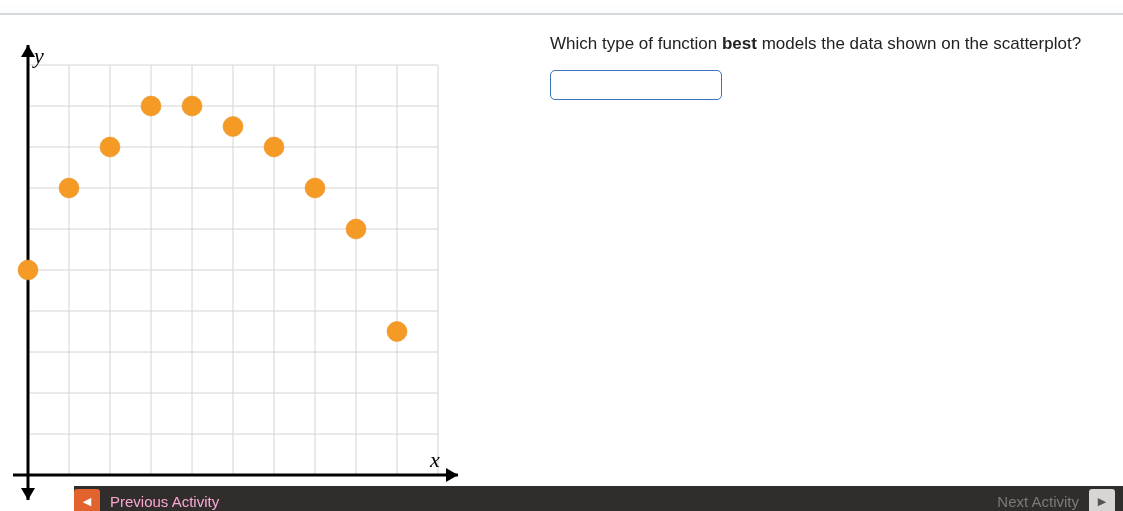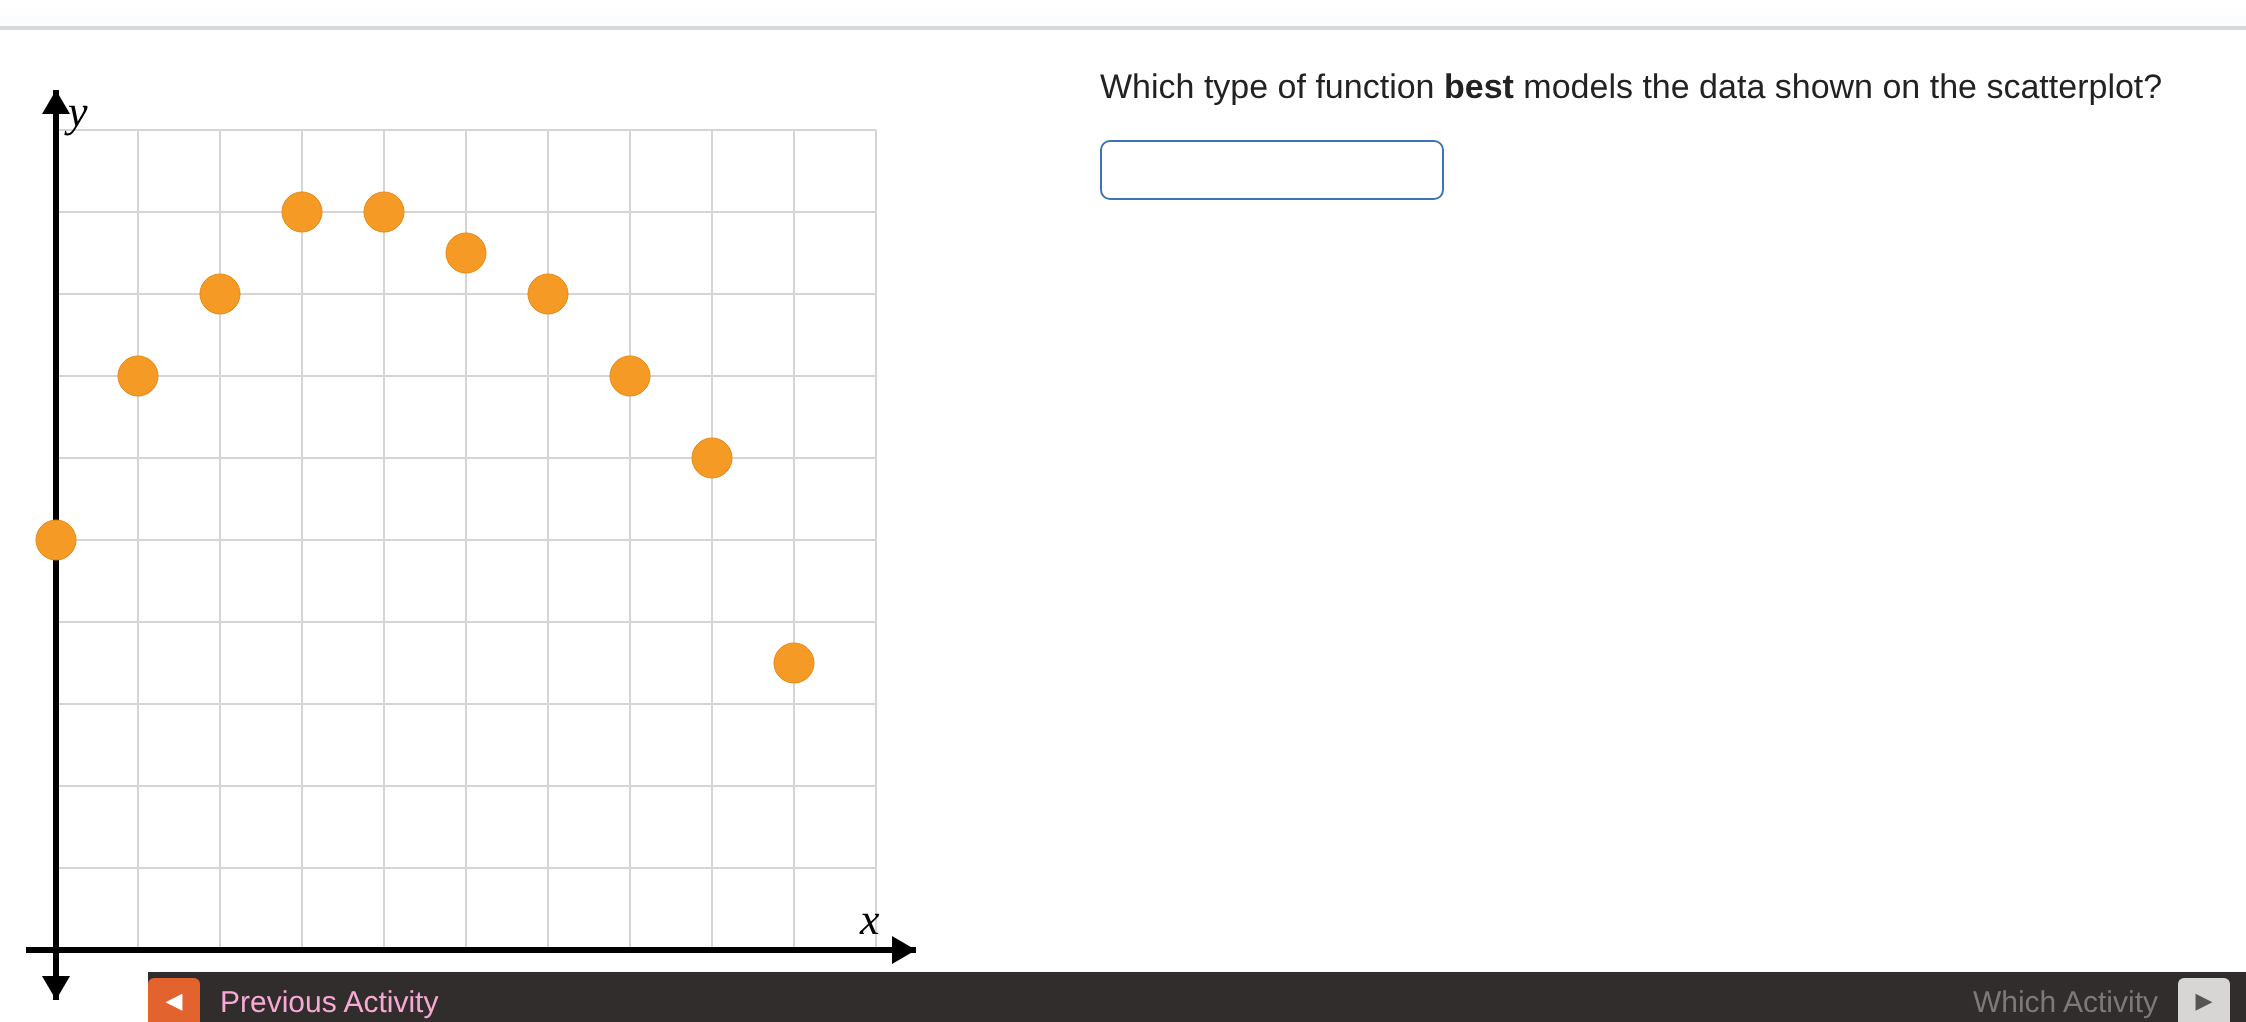--- a/index.html
+++ b/index.html
@@ -148,18 +148,18 @@
 </div>
 
 <div class="bottom-bar">
   <div class="prev-wrap">
     <div class="prev-btn">
       <span class="tri">◀</span>
     </div>
     <span class="prev-label">Previous Activity</span>
   </div>
   <div class="next-wrap">
-    <span class="next-label">Which Activity</span>
+    <span class="next-label">Next Activity</span>
     <div class="next-btn">
       <span class="tri">▶</span>
     </div>
   </div>
 </div>
 
 </body></html>

